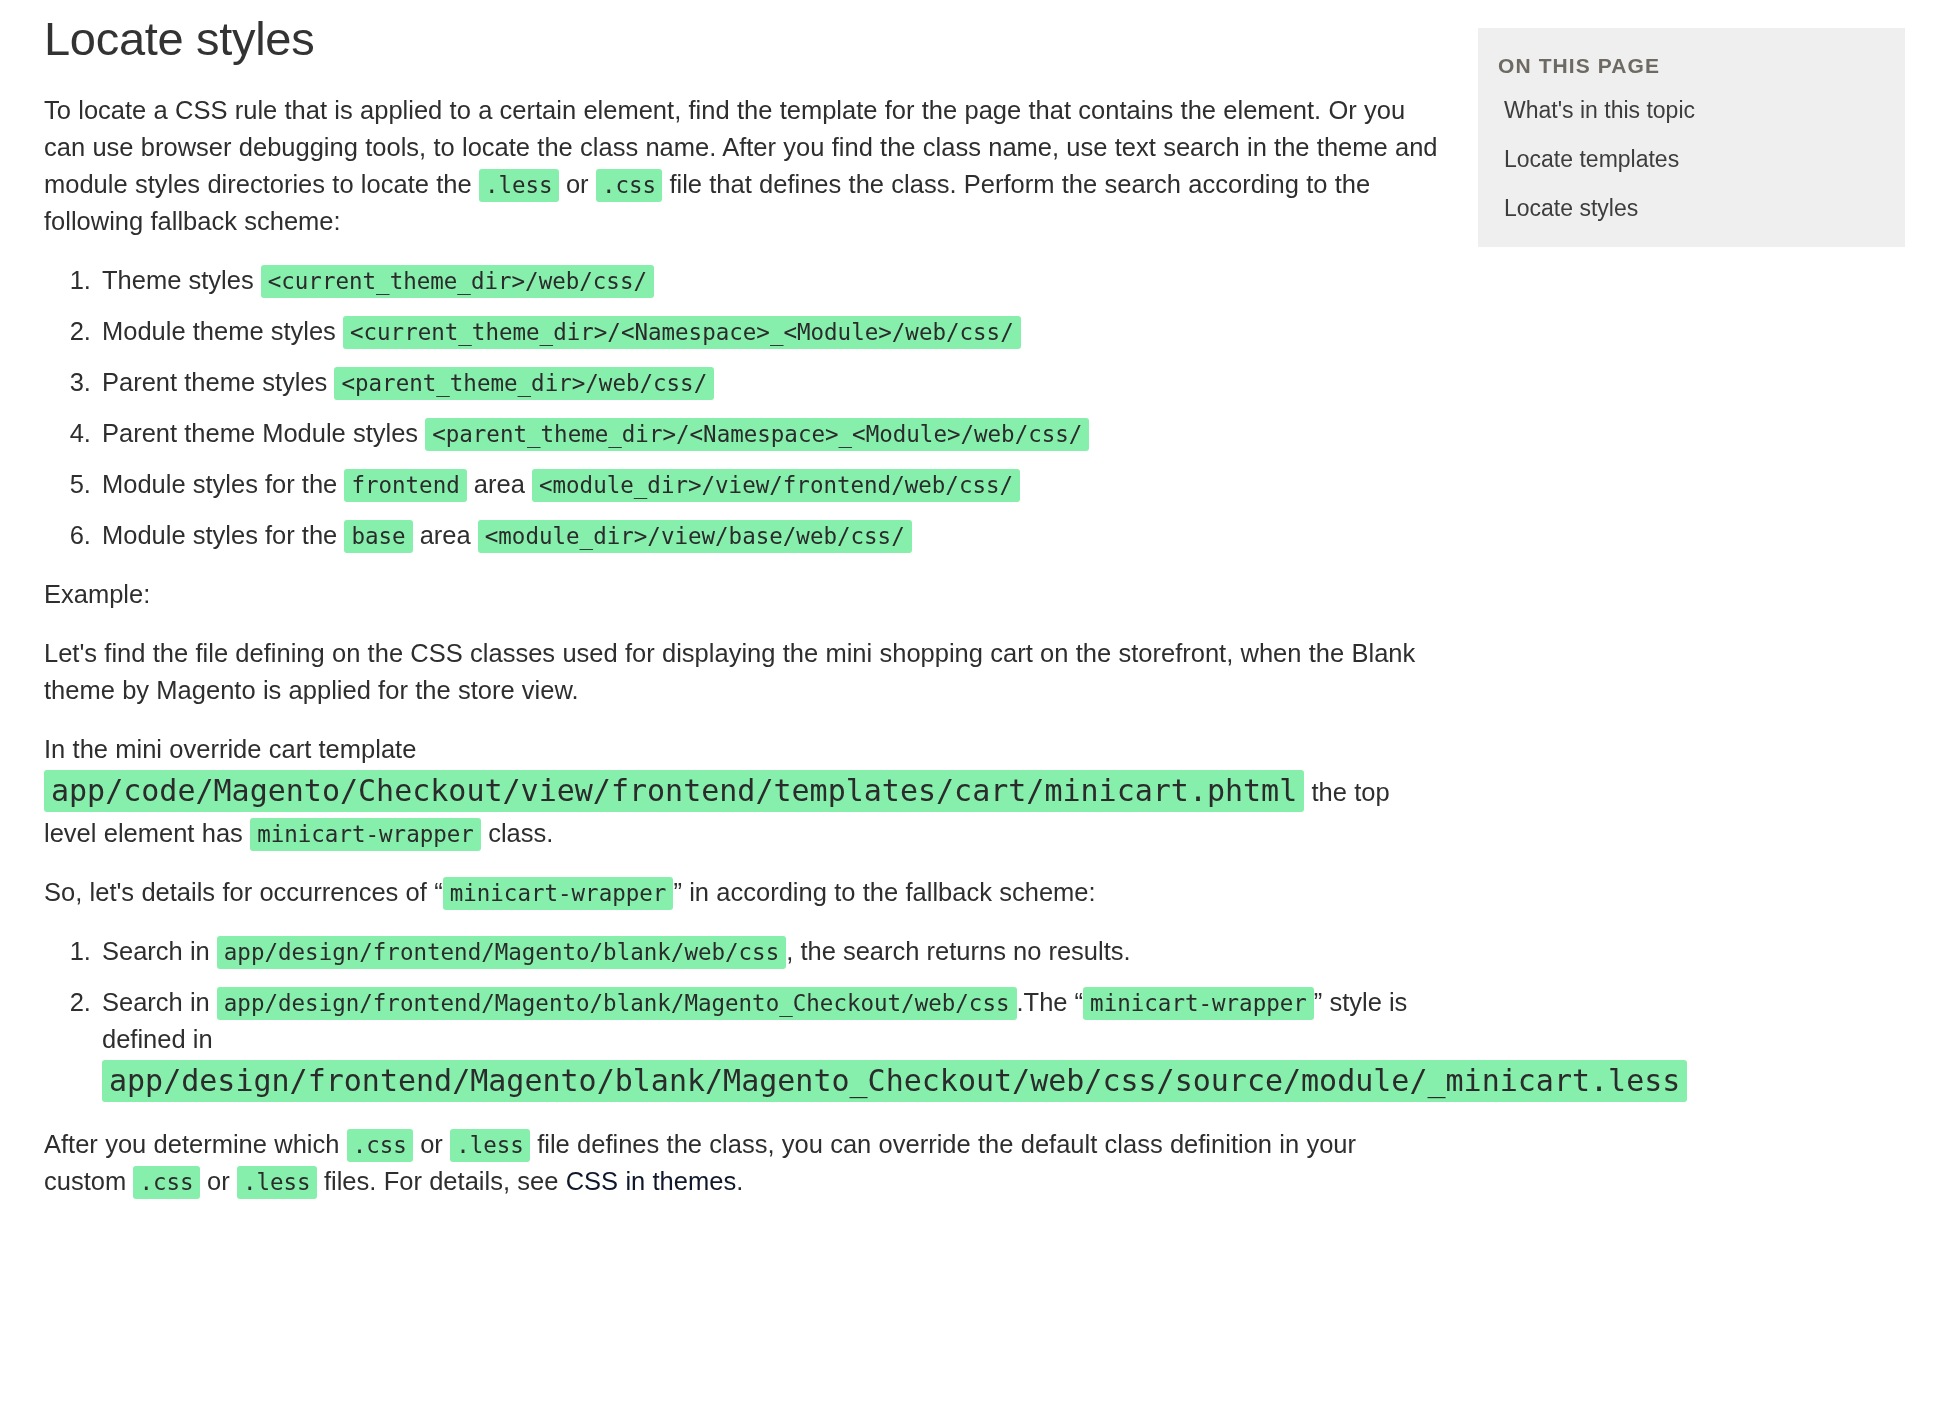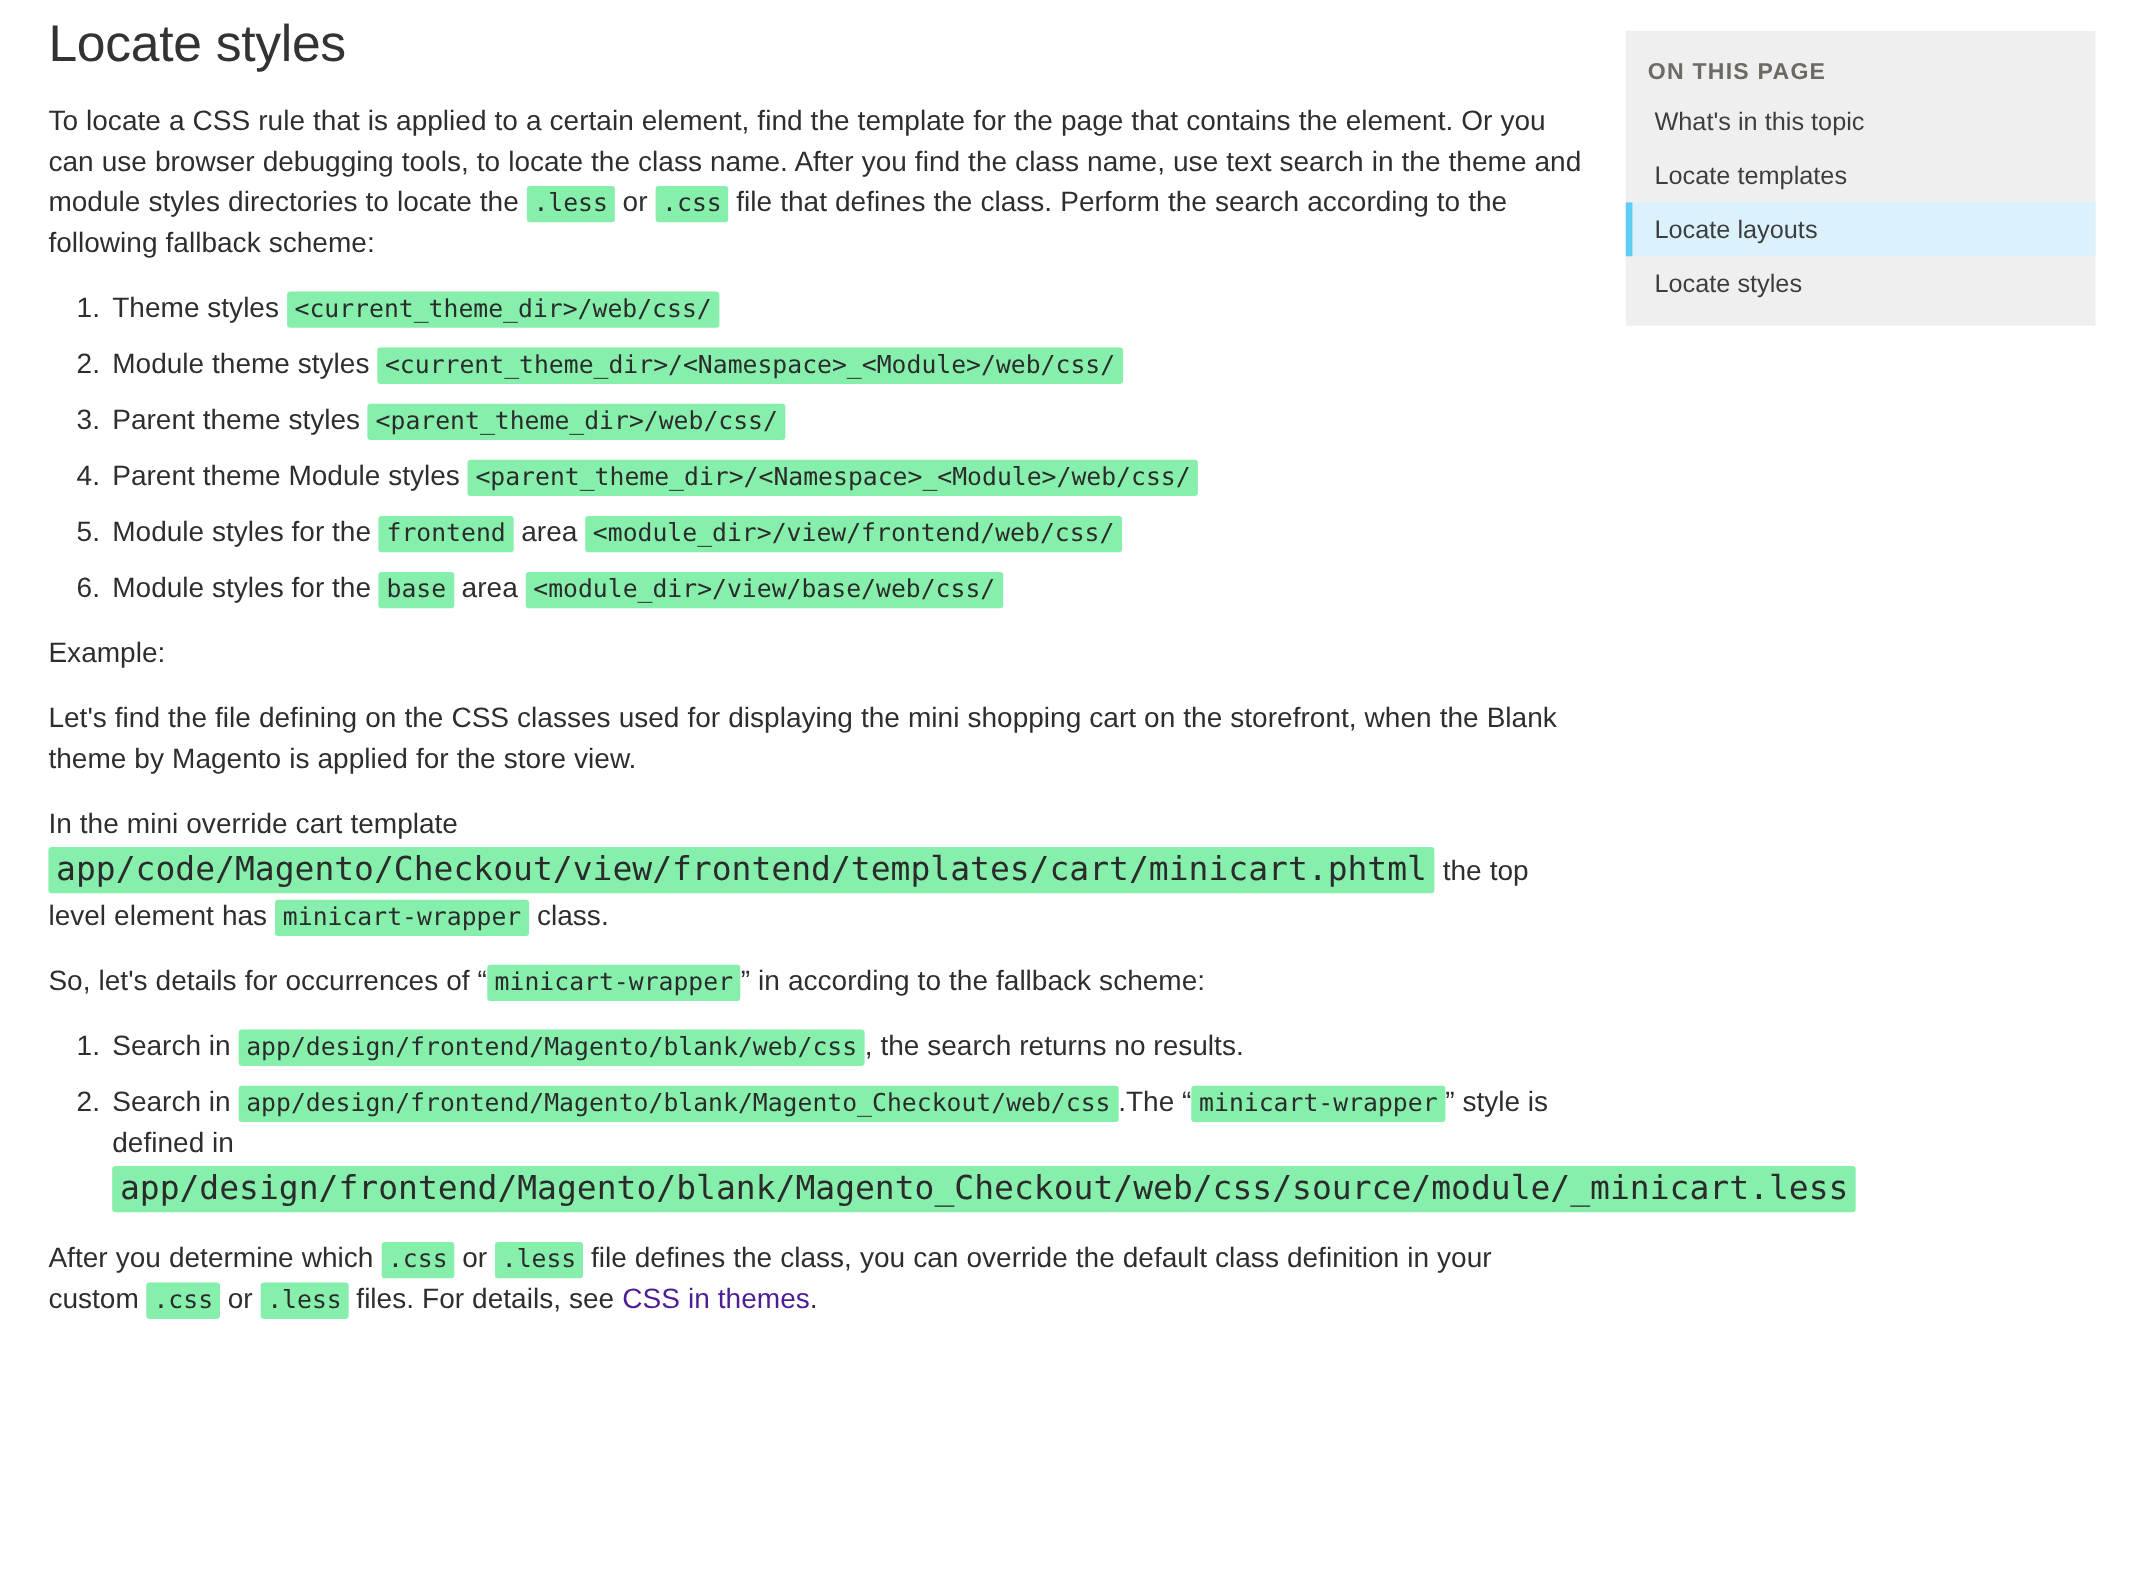--- a/index.html
+++ b/index.html
@@ -83,21 +83,21 @@
     -webkit-box-decoration-break: clone;
   }
   code.tight { padding: 3px 6px 4px 6px; }
   code.wide-block {
     font-size: 30px;
     line-height: 1.55;
     margin-top: 44px;
   }
 
   a.doclink {
-    color: #4c1d95;
+    color: #0f172a;
     text-decoration: none;
   }
 
   
   #toc {
     position: absolute;
     left: 1478px;
     top: 28px;
     width: 427px;
     background: #efefef;
@@ -191,18 +191,17 @@
       <span>After you determine which </span><code class="tight">.css</code><span> or </span><code class="tight">.less</code><span> file defines the class, you can override the default class definition in your custom </span><code class="tight">.css</code><span> or </span><code class="tight">.less</code><span> files. For details, see </span><a class="doclink" href="#">CSS in themes</a><span>.</span>
     </p>
 
   </article>
 
   <nav id="toc">
     <div class="toc-heading">ON THIS PAGE</div>
     <ul>
       <li>What's in this topic</li>
       <li>Locate templates</li>
-      <li class="active">Locate layouts</li>
       <li>Locate styles</li>
     </ul>
   </nav>
 
 </div>
 
 </body></html>

